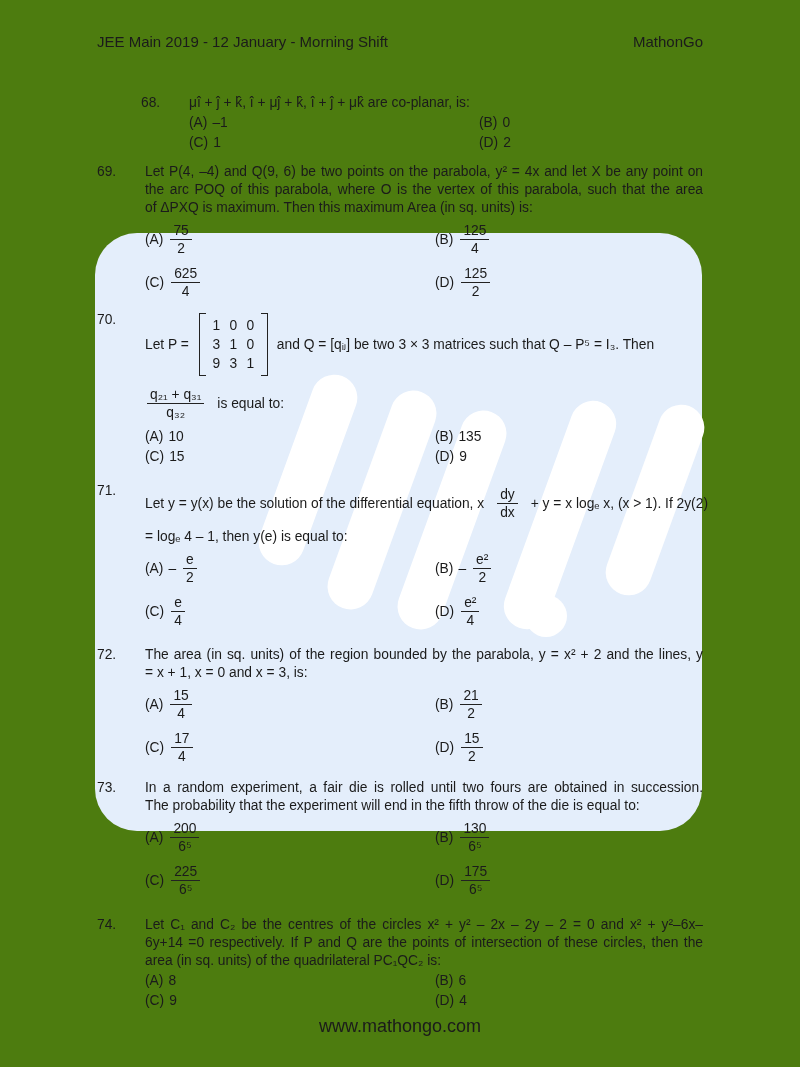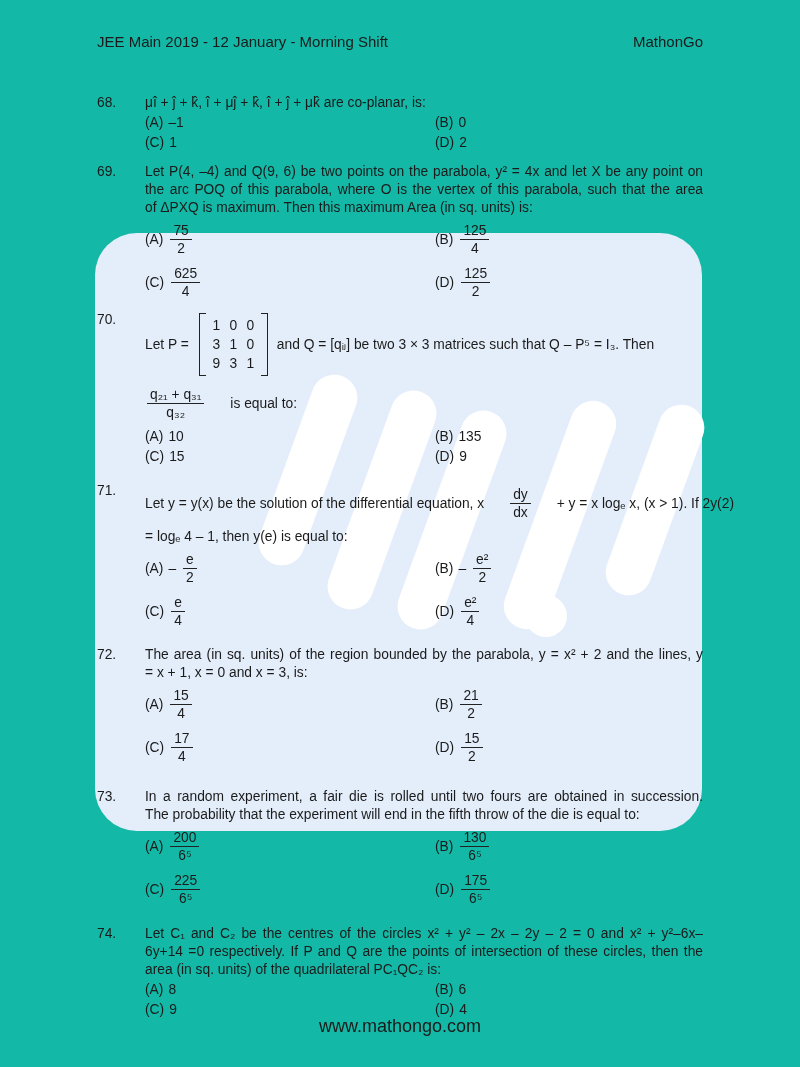--- a/index.html
+++ b/index.html
@@ -1,16 +1,16 @@
 <!DOCTYPE html>
 <html><head>
 <meta charset="utf-8">
 <style>
   html,body{margin:0;padding:0;background:#ffffff;}
-  .page{position:relative;width:800px;height:1067px;background:#14b8a6;overflow:hidden;
+  .page{position:relative;width:800px;height:1067px;background:#4d7c0f;overflow:hidden;
         font-family:"Liberation Sans","DejaVu Sans",sans-serif;color:#1b1b1b;}
 
   .header{position:absolute;left:97px;right:97px;top:33px;display:flex;
           justify-content:space-between;font-size:15px;font-weight:500;}
 
   
   .watermark-panel{position:absolute;left:95px;top:233px;width:607px;height:598px;
                    border-radius:42px;background:#e4eefb;}
   .wm-bar{position:absolute;background:#ffffff;border-radius:24px;width:46px;
           transform:rotate(20deg);}
@@ -18,36 +18,36 @@
   .wm-b2{left:264px;top:152px;height:230px;}
   .wm-b3{left:334px;top:172px;height:230px;}
   .wm-b4{left:442px;top:162px;height:240px;}
   .wm-b5{left:537px;top:167px;height:200px;}
   .wm-dot{position:absolute;left:430px;top:362px;width:42px;height:42px;
           background:#ffffff;border-radius:50%;}
 
   .content{position:absolute;left:97px;top:94px;width:606px;font-size:13.8px;line-height:18px;}
 
   .question{display:grid;grid-template-columns:48px 558px;}
-  .q68{margin-bottom:9px;} .q69{margin-bottom:6px;} .q70{margin-bottom:14px;}
-  .q71{margin-bottom:12px;} .q72{margin-bottom:18px;} .q73{margin-bottom:13px;}
+  .q68{margin-bottom:9px;margin-left:44px;} .q69{margin-bottom:6px;} .q70{margin-bottom:14px;}
+  .q71{margin-bottom:12px;} .q72{margin-bottom:9px;} .q73{margin-bottom:13px;}
 
   .jline{text-align:justify;text-align-last:justify;}
 
   .opt-row{display:grid;grid-template-columns:290px 1fr;margin:2px 0;}
   .opt{display:flex;align-items:center;column-gap:5px;}
   .plain .opt{align-items:baseline;}
 
   .frac{display:inline-flex;flex-direction:column;align-items:center;margin:3px 2px;}
   .num{padding:0 3px;border-bottom:1.4px solid #222;line-height:17px;text-align:left;}
   .den{padding:0 3px;line-height:17px;text-align:center;}
 
   .mline{display:flex;align-items:center;white-space:nowrap;margin-bottom:5px;}
   .mline .seg{margin-right:4px;}
-  .fline{display:flex;align-items:center;column-gap:24px;margin:1px 0 4px;white-space:nowrap;}
+  .fline{display:flex;align-items:center;column-gap:11px;margin:1px 0 4px;white-space:nowrap;}
 
   .bmatrix{display:inline-grid;grid-template-columns:repeat(3,17px);row-gap:4px;
            padding:5px 9px;margin:2px 9px 2px 6px;position:relative;}
   .bmatrix span{text-align:center;line-height:15px;}
   .bmatrix::before{content:"";position:absolute;left:0;top:0;bottom:0;width:6px;
                    border:1.6px solid #222;border-right:none;}
   .bmatrix::after{content:"";position:absolute;right:0;top:0;bottom:0;width:6px;
                   border:1.6px solid #222;border-left:none;}
 
   .footer{position:absolute;left:0;right:0;top:1016px;text-align:center;font-size:18px;}

